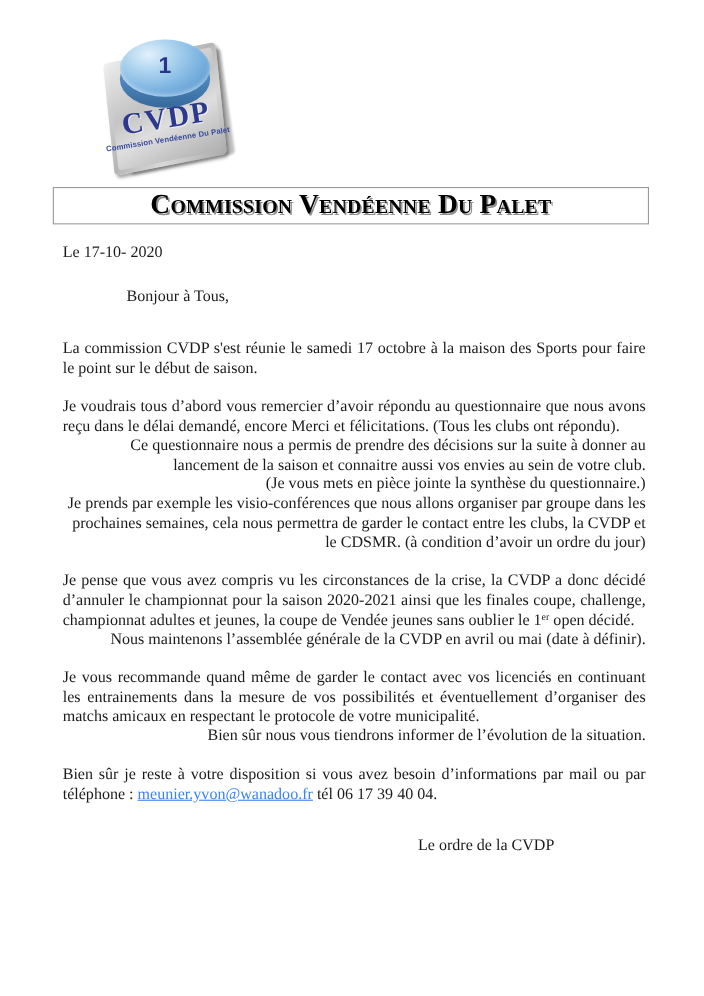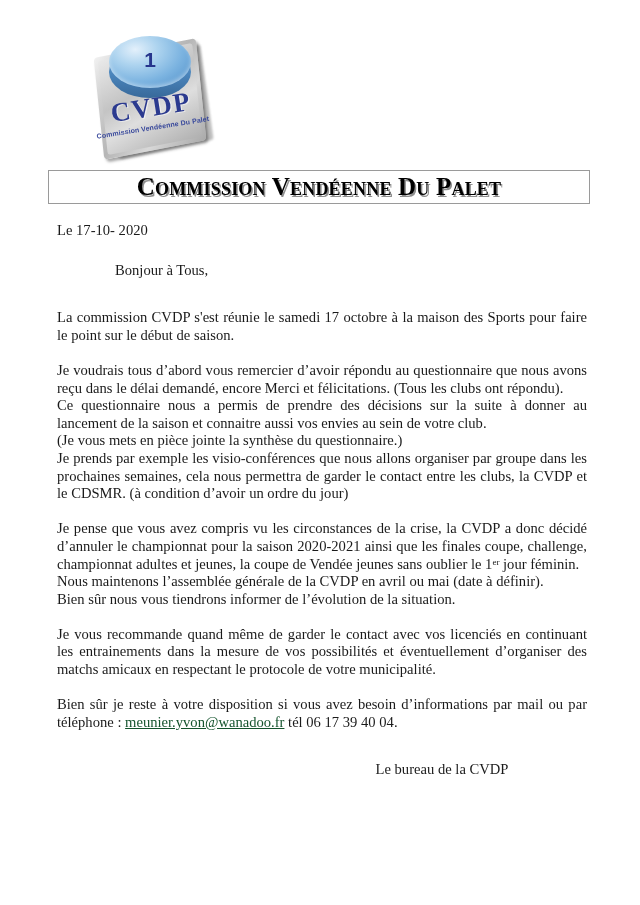--- a/index.html
+++ b/index.html
@@ -165,30 +165,30 @@
     margin: 22px 0 0 0;
     padding-left: 58px;
   }
   .para {
     margin: 0;
     text-align: justify;
     text-justify: inter-word;
   }
   .para.gap-lg { margin-top: 30px; }
   .para.gap-md { margin-top: 17.6px; }
-  .para.gap-sm { margin-top: 0; }
+  .para.gap-sm { margin-top: 0; text-align: right; }
   .nojust { text-align: left; }
   sup.ord {
     font-size: .62em;
     vertical-align: .48em;
     line-height: 0;
   }
   .mail-link {
     text-decoration: underline;
-    color: #14532d;
+    color: #3b82f6;
   }
   .signature {
     margin-top: 30px;
     text-align: center;
     padding-left: 240px;
   }
 </style>
 </head>
 <body>
 
@@ -219,26 +219,26 @@
   <p class="para gap-lg">La commission CVDP s'est réunie le samedi 17 octobre à la maison des Sports pour faire le point sur le début de saison.</p>
 
   <p class="para gap-md">Je voudrais tous d’abord vous remercier d’avoir répondu au questionnaire que nous avons reçu dans le délai demandé, encore Merci et félicitations. (Tous les clubs ont répondu).</p>
 
   <p class="para gap-sm">Ce questionnaire nous a permis de prendre des décisions sur la suite à donner au lancement de la saison et connaitre aussi vos envies au sein de votre club.</p>
 
   <p class="para gap-sm nojust">(Je vous mets en pièce jointe la synthèse du questionnaire.)</p>
 
   <p class="para gap-sm">Je prends par exemple les visio-conférences que nous allons organiser par groupe dans les prochaines semaines, cela nous permettra de garder le contact entre les clubs, la CVDP et le CDSMR. (à condition d’avoir un ordre du jour)</p>
 
-  <p class="para gap-md"><span>Je pense que vous avez compris vu les circonstances de la crise, la CVDP a donc décidé d’annuler le championnat pour la saison 2020-2021 ainsi que les finales coupe, challenge, championnat adultes et jeunes, la coupe de Vendée jeunes sans oublier le 1</span><sup class="ord">er</sup><span> jour féminin.</span></p>
+  <p class="para gap-md"><span>Je pense que vous avez compris vu les circonstances de la crise, la CVDP a donc décidé d’annuler le championnat pour la saison 2020-2021 ainsi que les finales coupe, challenge, championnat adultes et jeunes, la coupe de Vendée jeunes sans oublier le 1</span><sup class="ord">er</sup><span> open décidé.</span></p>
 
   <p class="para gap-sm nojust">Nous maintenons l’assemblée générale de la CVDP en avril ou mai (date à définir).</p>
 
+  <p class="para gap-md">Je vous recommande quand même de garder le contact avec vos licenciés en continuant les entrainements dans la mesure de vos possibilités et éventuellement d’organiser des matchs amicaux en respectant le protocole de votre municipalité.</p>
+
   <p class="para gap-sm nojust">Bien sûr nous vous tiendrons informer de l’évolution de la situation.</p>
 
-  <p class="para gap-md">Je vous recommande quand même de garder le contact avec vos licenciés en continuant les entrainements dans la mesure de vos possibilités et éventuellement d’organiser des matchs amicaux en respectant le protocole de votre municipalité.</p>
-
   <p class="para gap-md"><span>Bien sûr je reste à votre disposition si vous avez besoin d’informations par mail ou par téléphone : </span><a class="mail-link" href="#">meunier.yvon@wanadoo.fr</a><span> tél 06 17 39 40 04.</span></p>
 
 
-  <p class="signature">Le bureau de la CVDP</p>
+  <p class="signature">Le ordre de la CVDP</p>
 
 </div>
 
 </body></html>

